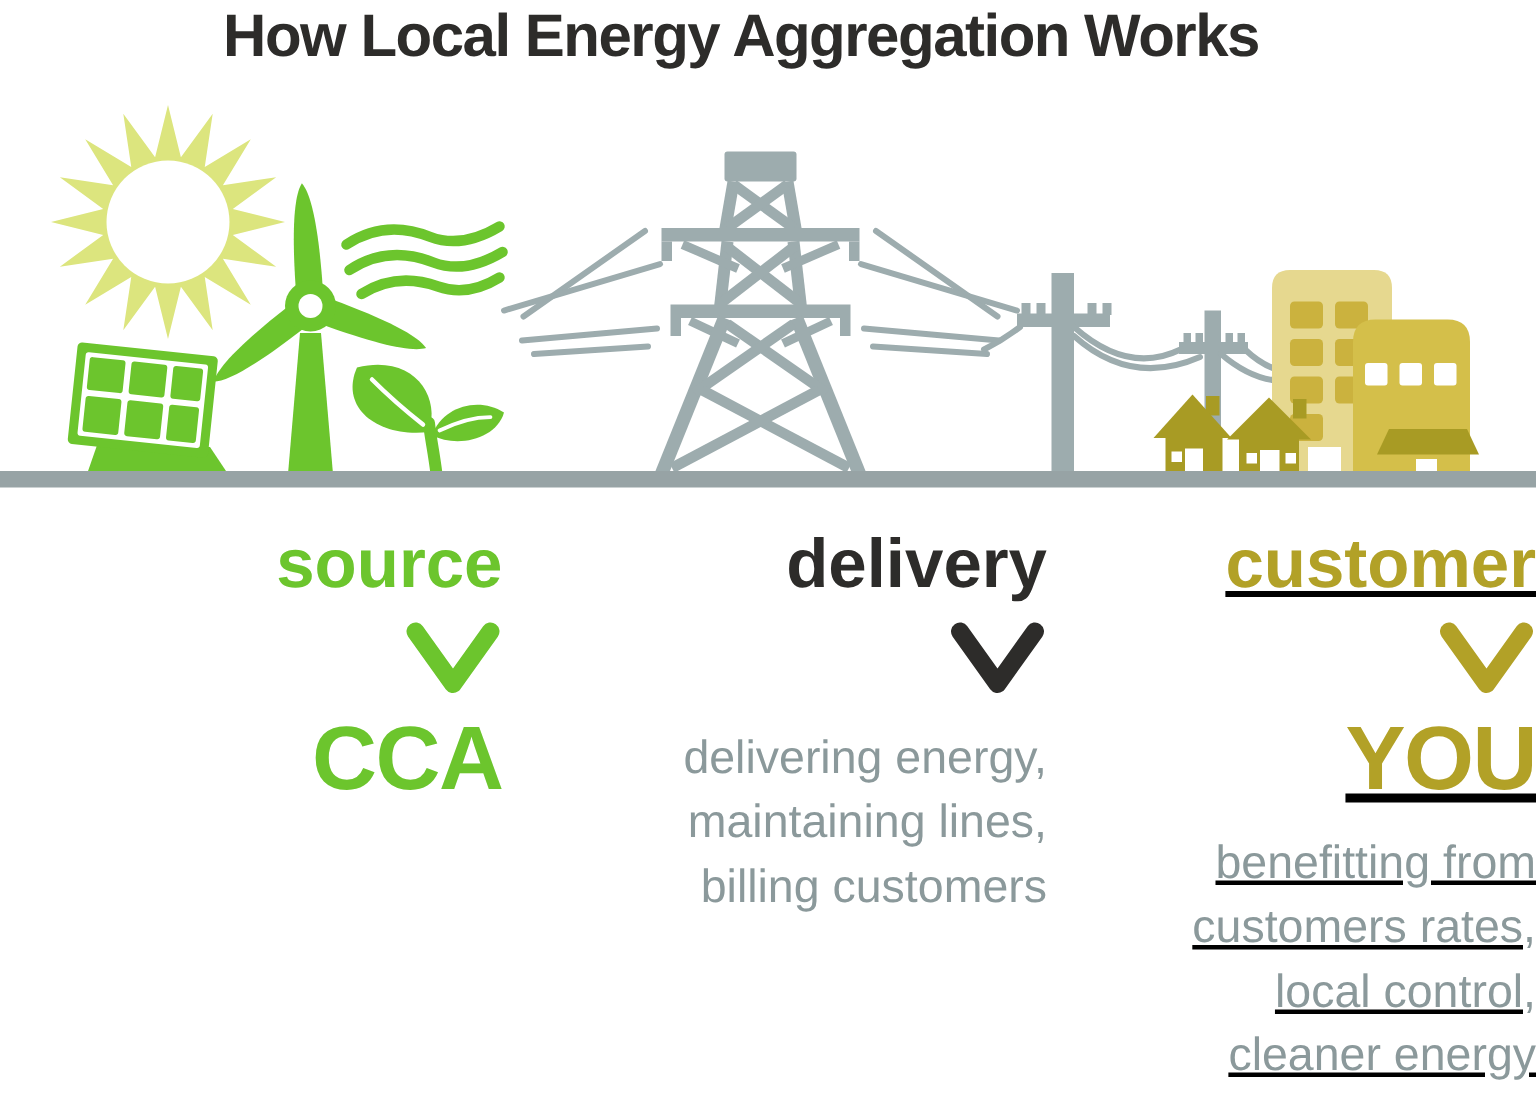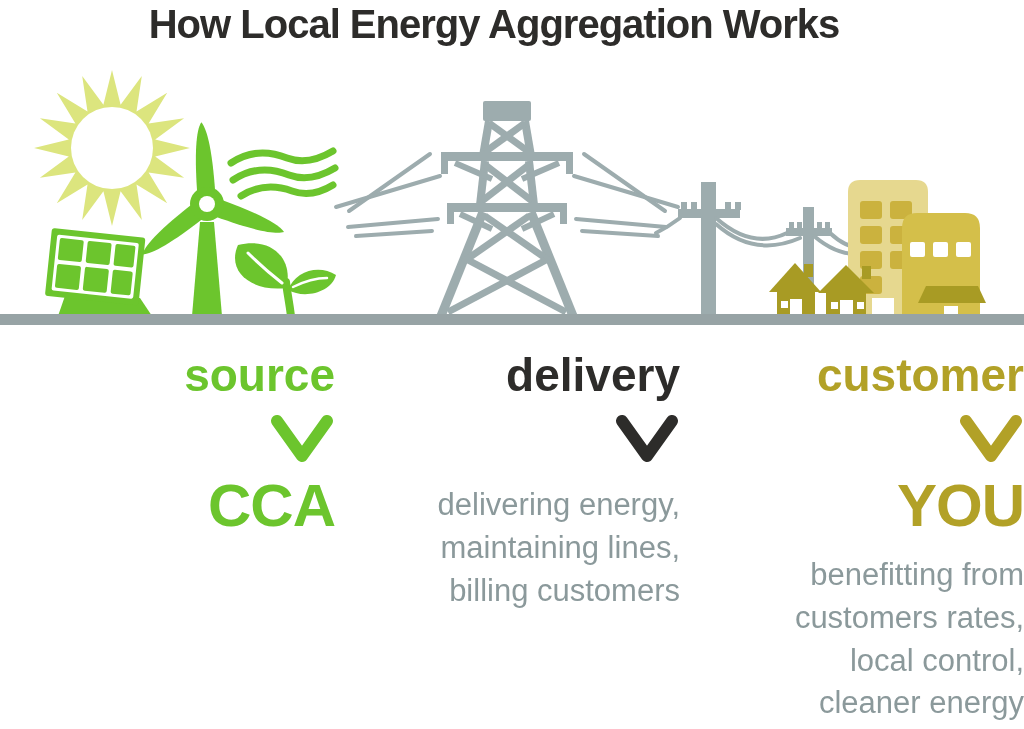--- a/index.html
+++ b/index.html
@@ -8,21 +8,21 @@
     --goldMid:#d4bf4a; --goldDark:#a89b24; --windowGold:#cbb23e;
   }
   html,body{margin:0;padding:0;background:#fff;}
   body{width:1024px;height:729px;position:relative;overflow:hidden;
        font-family:"Liberation Sans",sans-serif;}
   .stage{position:absolute;left:0;top:0;width:988px;height:729px;background:#fff;}
   .title{position:absolute;top:2px;left:0;width:100%;text-align:center;
          font-size:40px;font-weight:700;color:var(--dark);letter-spacing:-1px;}
   #illustration{position:absolute;left:0;top:0;}
   .col{position:absolute;top:342px;width:335px;text-align:right;}
-  .col-source{left:0;} .col-delivery{left:345px;} .col-customer{left:689px;}
+  .col-source{left:0;} .col-delivery{left:363px;} .col-customer{left:689px;text-decoration:underline;}
   .col-label{font-size:46px;font-weight:700;line-height:1;margin-top:10px;}
   .chevron-wrap{margin-top:14px;height:54px;}
   .entity{font-size:60px;font-weight:700;line-height:1;margin-top:10px;letter-spacing:-1px;padding-left:16px;}
   .desc{font-size:31px;line-height:1.38;color:var(--bodyText);margin-top:18px;white-space:pre-line;}
   .green{color:var(--green);} .dark{color:var(--dark);} .gold{color:var(--gold);}
   .chevron{display:inline-block;}
   .chevron polyline{fill:none;stroke:currentColor;stroke-width:12;
                     stroke-linecap:round;stroke-linejoin:round;}
   
   .f-green{fill:var(--green);} .s-green{stroke:var(--green);fill:none;}

